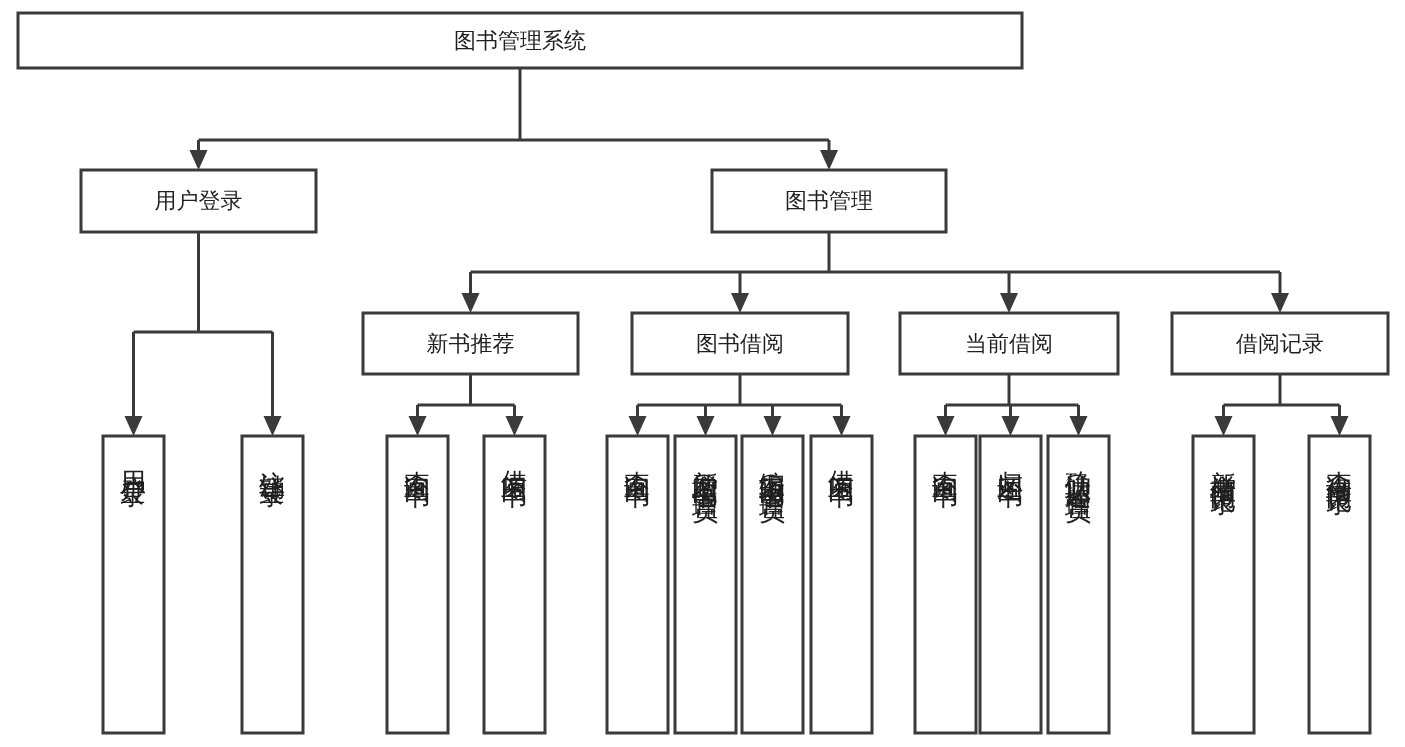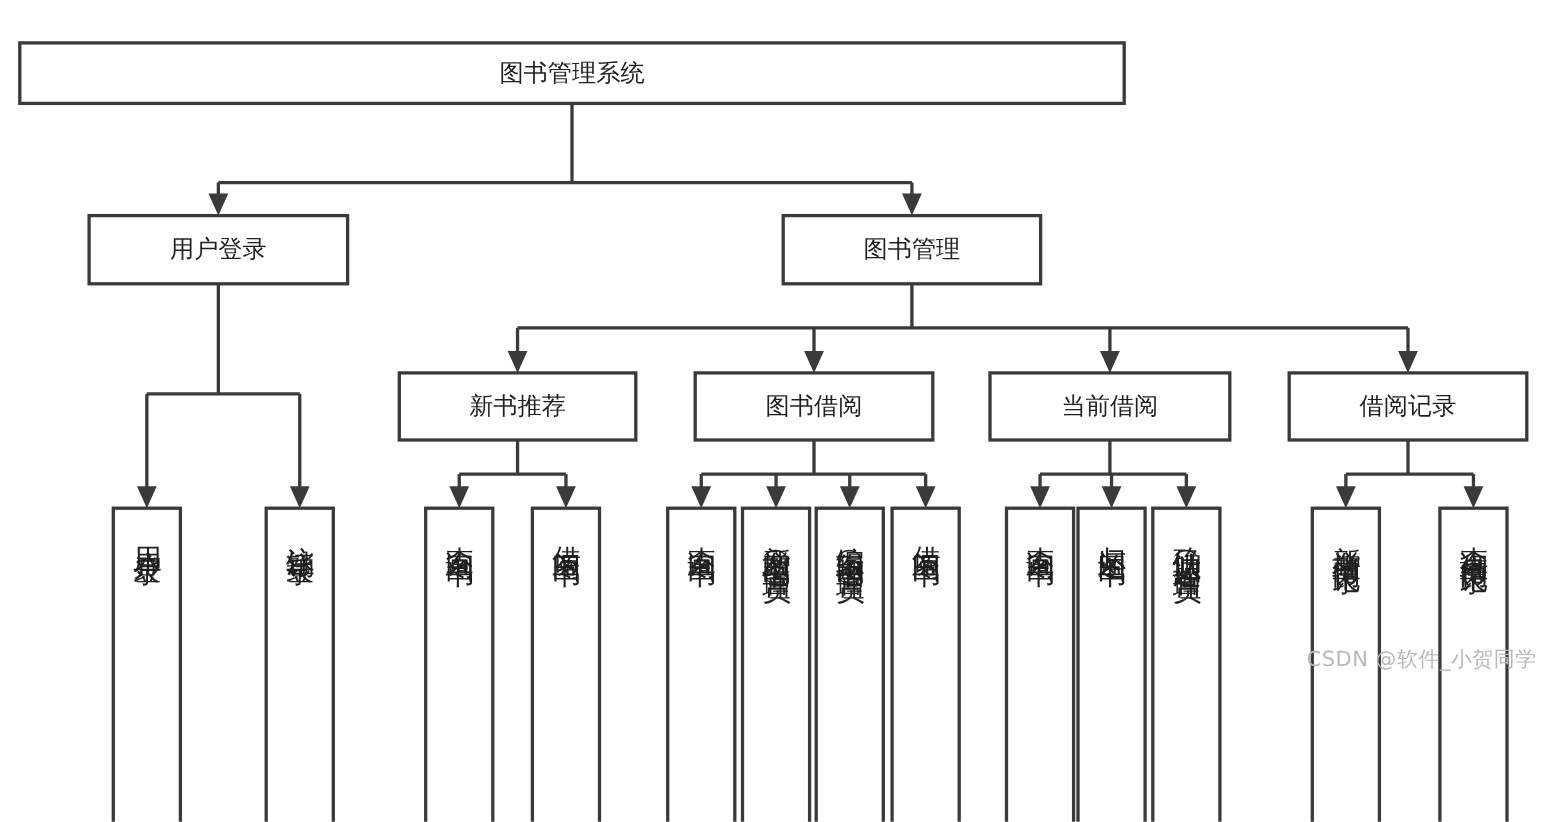--- a/index.html
+++ b/index.html
@@ -11,21 +11,20 @@
     width: 1405px;
     height: 747px;
     font-family: "DejaVu Sans", "Liberation Sans", sans-serif;
     overflow: hidden;
     position: relative;
   }
   #diagram-root {
     position: relative;
     width: 1405px;
     height: 590px;
-    margin-top: 26px;
   }
   svg#flow {
     position: absolute;
     top: 0;
     left: 0;
     width: 1405px;
     height: 747px;
     display: block;
   }
   .node-box {
@@ -206,15 +205,14 @@
         <span class="leaf-label">确认归还（管理员）</span>
       </div>
       <div class="leaf-label-wrap" style="left: 1193px; top: 450px; width: 61px; height: 277px;">
         <span class="leaf-label">新增借阅记录</span>
       </div>
       <div class="leaf-label-wrap" style="left: 1309px; top: 450px; width: 61px; height: 277px;">
         <span class="leaf-label">查询借阅记录</span>
       </div>
     </div>
 
-  <div id="watermark">CSDN @软件_小贺同学</div>
 
 </div>
 
 </body></html>

